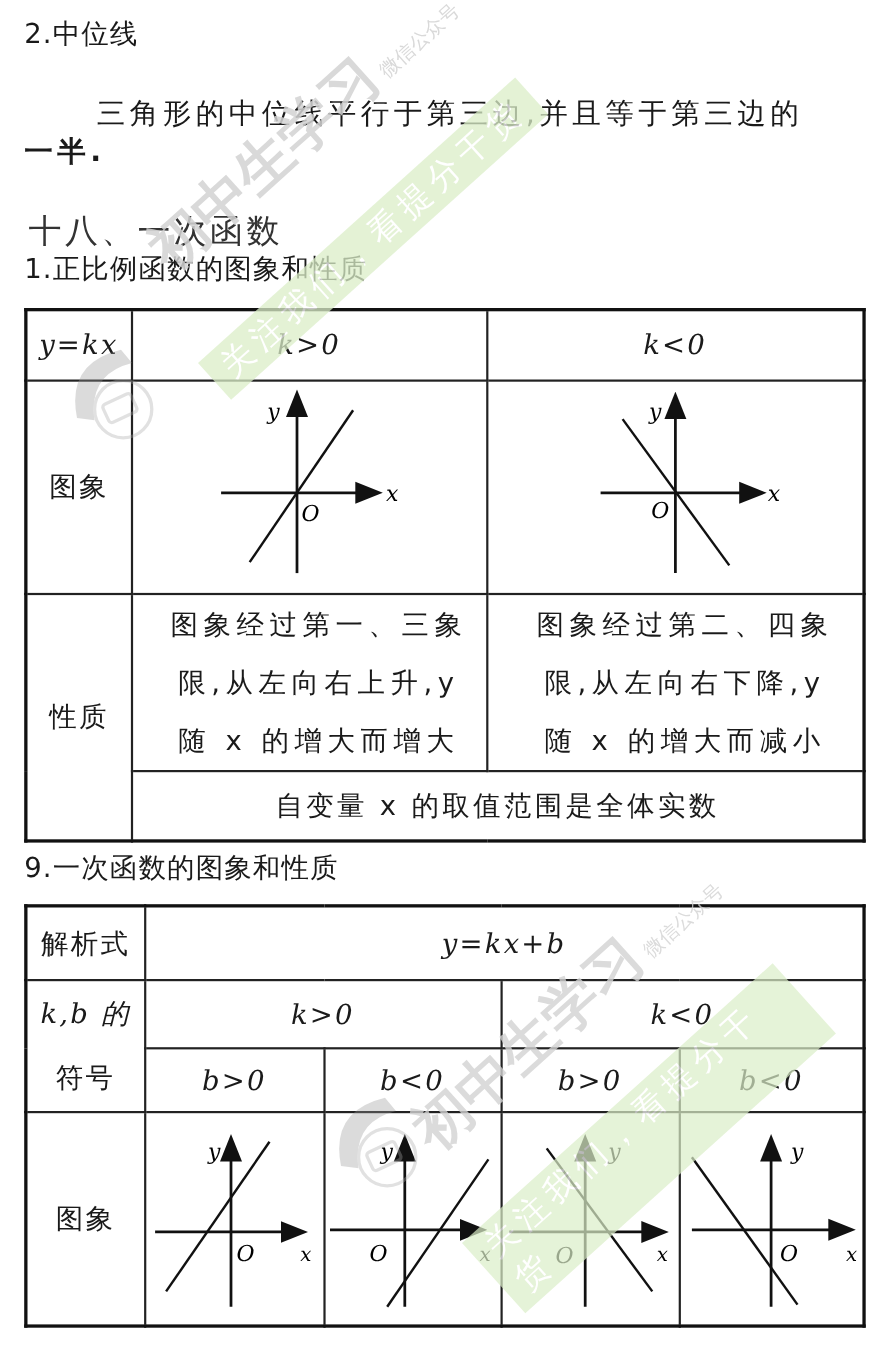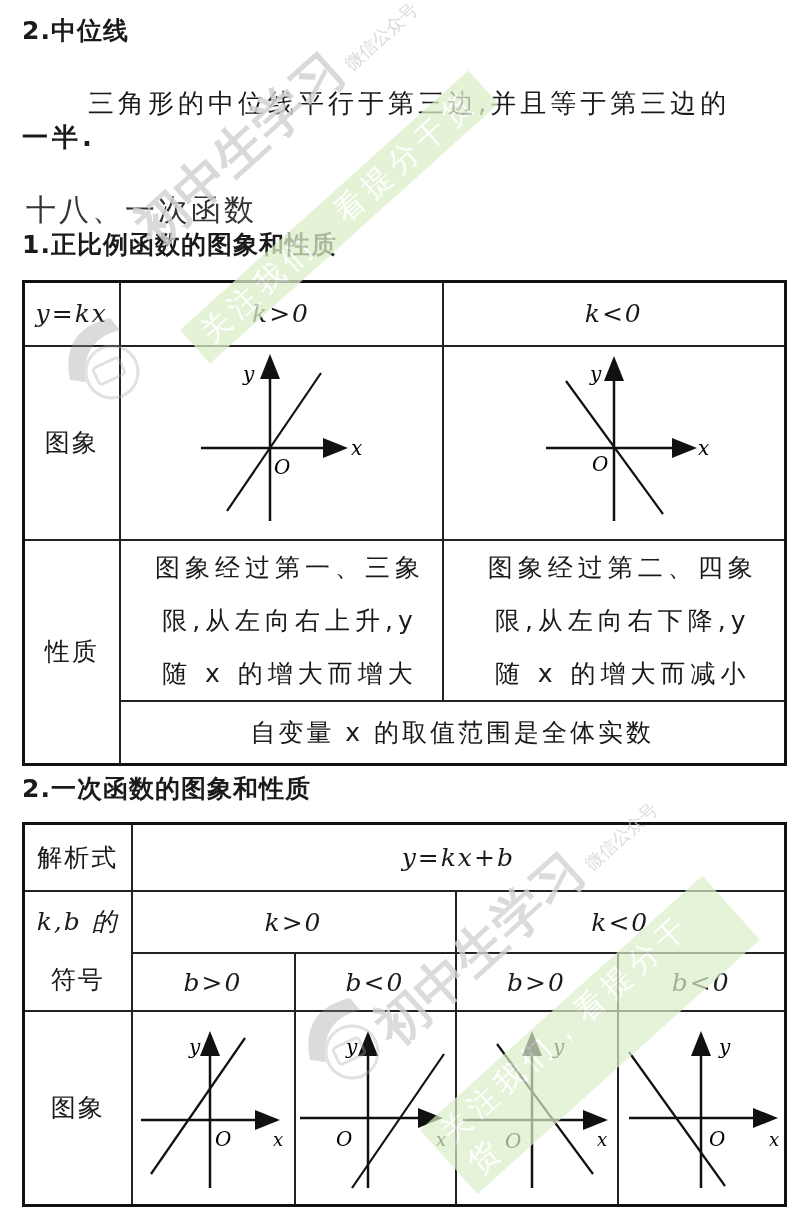--- a/index.html
+++ b/index.html
@@ -1,19 +1,19 @@
 <!DOCTYPE html>
 <html><head>
 <meta charset="utf-8">
 <style>
   html, body { margin: 0; padding: 0; background: #ffffff; }
   body { width: 800px; height: 1223px; position: relative; overflow: hidden;
          font-family: "DejaVu Sans", sans-serif; color: #1a1a1a; }
   .abs { position: absolute; }
-  .h-bold { font-weight: bold; font-size: 25px; letter-spacing: 1px; }
+  .h-bold { font-weight: normal; font-size: 25px; letter-spacing: 1px; }
   .para { font-size: 26px; letter-spacing: 4px; }
   .chapter { font-size: 30px; letter-spacing: 3px; font-family: "DejaVu Serif", serif; color: #333; margin-top: 18px; }
   .math { font-family: "DejaVu Serif", serif; font-style: italic; }
   .cell-text { font-size: 25px; letter-spacing: 2px; }
   table.grid { border-collapse: collapse; position: absolute; table-layout: fixed; padding-left: 12px; }
   table.grid td { border: 2px solid #222; padding: 0; text-align: center; vertical-align: middle; }
   table.grid { border: 3px solid #111; }
   .prop { text-align: center; padding-left: 18px !important; font-size: 25px; line-height: 53px; letter-spacing: 5px; }
   .wm { position: absolute; pointer-events: none; }
   svg text { font-family: "DejaVu Serif", serif; font-style: italic; }
@@ -86,21 +86,21 @@
       <div>限,从左向右下降,y</div>
       <div>随 x 的增大而减小</div>
     </td>
   </tr>
   <tr style="height:64px">
     <td colspan="2" class="cell-text" style="letter-spacing:3px">自变量 x 的取值范围是全体实数</td>
   </tr>
 </tbody>
   </table>
 
-<div class="abs h-bold" style="left:22px; top:772px;">2.一次函数的图象和性质</div>
+<div class="abs h-bold" style="left:22px; top:772px;">9.一次函数的图象和性质</div>
 
 <table class="grid" style="left:22px; top:822px; width:762px; height:385px;">
   <colgroup>
       <col style="width:108px">
       <col style="width:163px">
       <col style="width:161px">
       <col style="width:162px">
       <col style="width:168px">
     </colgroup>
   <tbody>

